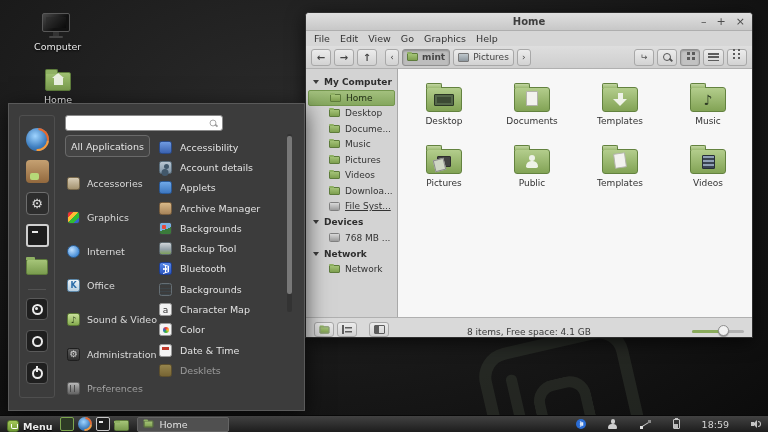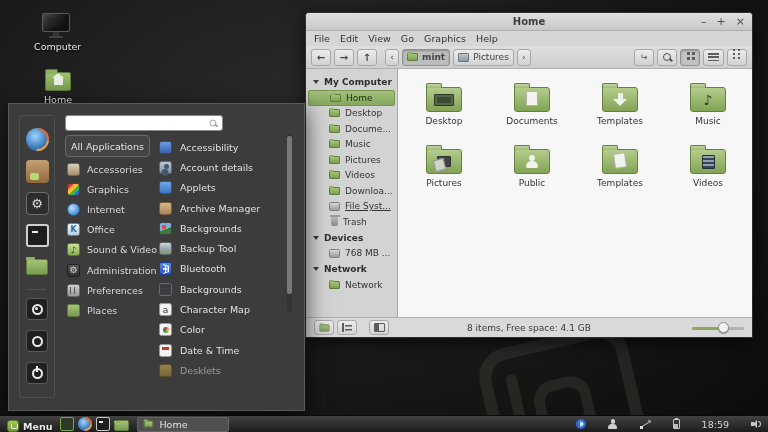--- a/index.html
+++ b/index.html
@@ -111,21 +111,21 @@
   .e-photos::before { content:""; position:absolute; left:-4px; top:2px; width:9px; height:10px;
     background:#cfd6c5; border:1px solid #8b8b8b; transform:rotate(-14deg); }
   .e-person { position:relative; width:14px; height:13px; }
   .e-person::before { content:""; position:absolute; left:4px; top:0; width:6px; height:6px; background:#eef2e8; border-radius:50%; }
   .e-person::after { content:""; position:absolute; left:1px; top:6px; width:12px; height:7px;
     background:#eef2e8; border-radius:6px 6px 2px 2px; }
   .e-film { width:13px; height:14px; background:#3a4452; border:1px solid #262e38; border-radius:1px;
     background-image:repeating-linear-gradient(#8fa0b5 0 2px,transparent 2px 4px); }
 
   .statusbar { height:20px; background:#d9d9d9; border-top:1px solid #b0b0b0; display:flex;
-    align-items:center; padding:0 8px; position:relative; }
+    align-items:flex-end; padding:0 8px; position:relative; }
   .sbtn { width:20px; height:15px; border:1px solid #a8a8a8; border-radius:3px;
     background:linear-gradient(#ececec,#d2d2d2); display:flex; align-items:center; justify-content:center; }
   .sbtn + .sbtn { margin-left:3px; }
   .sbtn.gap { margin-left:12px; }
   .i-tree { width:10px; height:9px; background:
     linear-gradient(#5c5c5c,#5c5c5c) 0 0/2px 9px no-repeat,
     linear-gradient(#5c5c5c,#5c5c5c) 3px 2px/7px 1.5px no-repeat,
     linear-gradient(#5c5c5c,#5c5c5c) 3px 6px/7px 1.5px no-repeat; }
   .i-pane { width:11px; height:9px; border:1px solid #5c5c5c; border-radius:1px;
     background:linear-gradient(#5c5c5c,#5c5c5c) 0 0/4px 9px no-repeat; }
@@ -167,21 +167,21 @@
     border:1px solid #8a8a8a; border-radius:3px; display:flex; align-items:center; }
   .search-box input { flex:1; border:none; outline:none; background:transparent; font-size:9px; padding:0 4px;
     font-family:inherit; color:#333; }
   .search-box .mag { border-color:#9a9a9a; margin-right:5px; transform:scale(.85); }
   .search-box .mag::after { background:#9a9a9a; }
 
   .cat-all { position:absolute; left:56px; top:31px; width:85px; height:22px; border:1px solid #6a6a6a;
     border-radius:4px; background:#444; color:#e4e4e4; font-size:9.5px; display:flex; align-items:center;
     justify-content:center; }
   .cat-list { position:absolute; left:58px; top:55px; width:92px; }
-  .cat-item { height:20.2px; display:flex; align-items:center; gap:7px; }
+  .cat-item { height:20.2px; display:flex; align-items:center; gap:7px;margin-top:14px; }
   .cat-item .lbl { font-size:9.5px; color:#dadada; white-space:nowrap; }
   .cicon { width:13px; height:13px; border-radius:2.5px; flex:none; display:flex; align-items:center; justify-content:center; }
   .ci-accessories { background:linear-gradient(#d8cdb6,#a5936f); border:1px solid #7a6a4c; }
   .ci-graphics { background:linear-gradient(135deg,#e33 0 25%,#fb3 25% 50%,#3b3 50% 75%,#36c 75%); border:1px solid #444; border-radius:3px; }
   .ci-internet { background:radial-gradient(circle at 35% 35%, #bfe0ff, #4a90d9 70%); border:1px solid #2d6199; border-radius:50%; }
   .ci-office { background:linear-gradient(#eef4f8,#b8cfe0); border:1px solid #5c87a8; color:#2a6ca8; font-size:8px; font-weight:bold; }
   .ci-sound { background:linear-gradient(#c9e29a,#85ab4e); border:1px solid #5d7c36; color:#2c3c1c; font-size:9px; }
   .ci-admin { background:linear-gradient(#5a5a5a,#2e2e2e); border:1px solid #1e1e1e; color:#d8d8d8; font-size:9px; }
   .ci-prefs { background:linear-gradient(#cfcfcf,#9a9a9a); border:1px solid #6f6f6f; position:relative; }
   .ci-prefs::after { content:""; position:absolute; inset:2px;
@@ -374,24 +374,20 @@
           <span class="lbl">Videos</span>
         </div>
         <div class="side-item">
           <span class="mini-folder"></span>
           <span class="lbl">Downloa...</span>
         </div>
         <div class="side-item underl">
           <span class="mini-disk"></span>
           <span class="lbl">File Syst...</span>
         </div>
-        <div class="side-item">
-          <span class="mini-trash"></span>
-          <span class="lbl">Trash</span>
-        </div>
         <div class="side-header">
           <span class="tri"></span>
           <span class="lbl">Devices</span>
         </div>
         <div class="side-item">
           <span class="mini-disk"></span>
           <span class="lbl">768 MB ...</span>
         </div>
         <div class="side-header">
           <span class="tri"></span>

